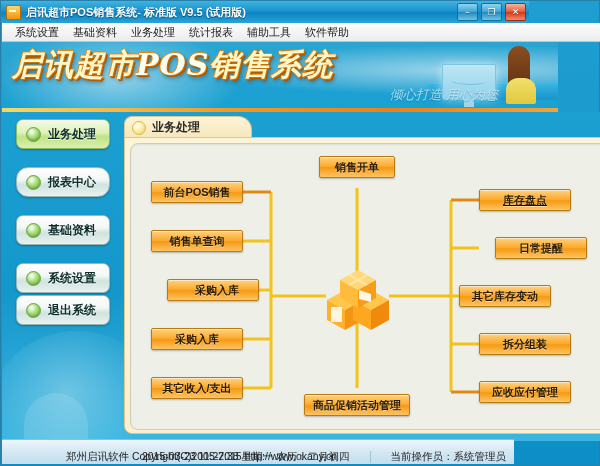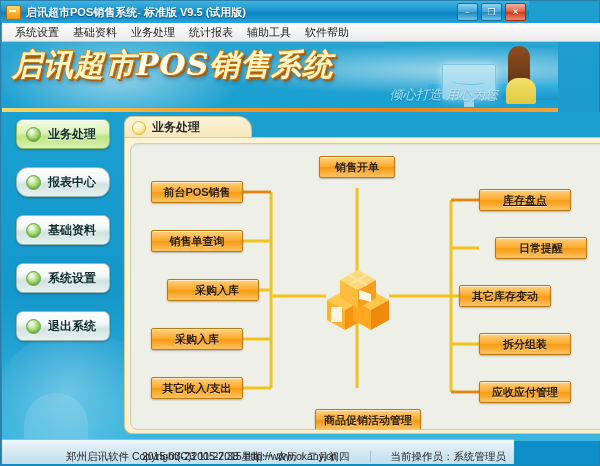--- a/index.html
+++ b/index.html
@@ -297,21 +297,21 @@
         <div class="side-label">报表中心</div>
       </div>
       <div class="side-btn" style="top:103px;">
         <div class="side-bullet"></div>
         <div class="side-label">基础资料</div>
       </div>
       <div class="side-btn" style="top:151px;">
         <div class="side-bullet"></div>
         <div class="side-label">系统设置</div>
       </div>
-      <div class="side-btn" style="top:199px;font-family:Liberation Mono, monospace;">
+      <div class="side-btn" style="top:183px;font-family:Liberation Mono, monospace;">
         <div class="side-bullet"></div>
         <div class="side-label">退出系统</div>
       </div>
     </div>
 
     <div class="panel">
       <div class="panel-tab">
         <div class="tab-bullet"></div>
         <div class="tab-label">业务处理</div>
       </div>
@@ -400,21 +400,21 @@
             <div class="node wide" style="left:328px;top:141px;">
               <span>其它库存变动</span>
             </div>
             <div class="node wide" style="left:348px;top:237px;">
               <span>应收应付管理</span>
             </div>
             <div class="node wide" style="left:348px;top:189px;">
               <span>拆分组装</span>
             </div>
 
-            <div class="node center-bottom" style="left:184px;top:250px;margin-top:15px;">
+            <div class="node center-bottom" style="left:173px;top:250px;">
               <span>商品促销活动管理</span>
             </div>
           </div>
 
         </div>
       </div>
     </div>
   </div>
 
   <div class="statusbar">

